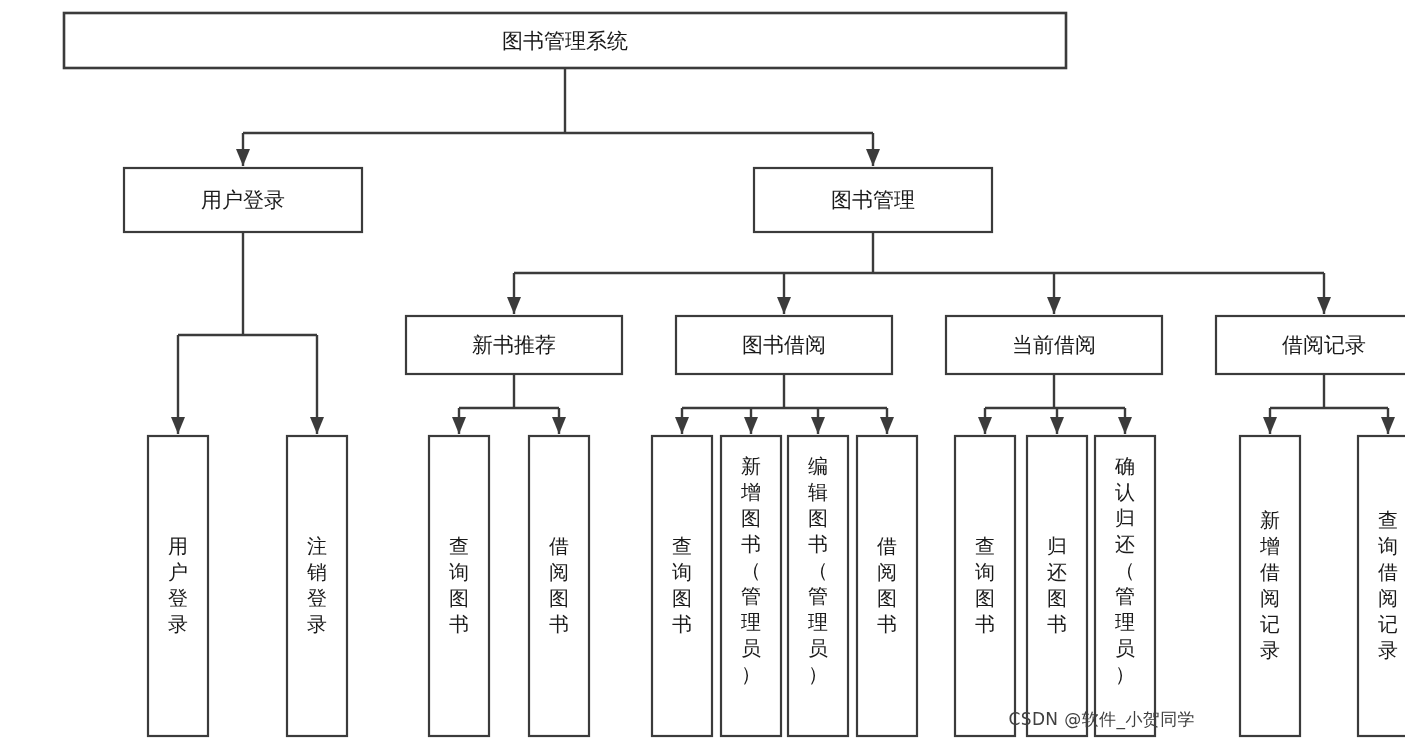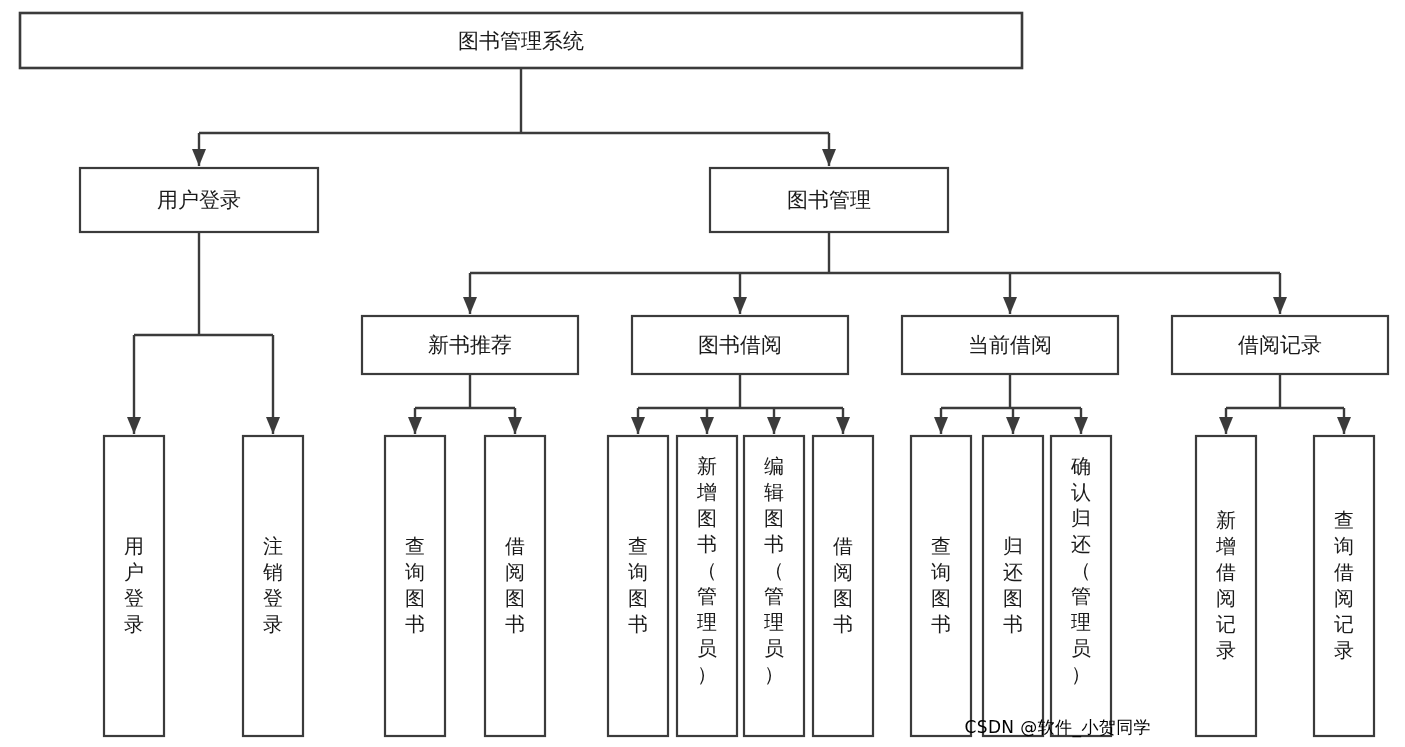--- a/index.html
+++ b/index.html
@@ -11,20 +11,21 @@
     width: 1405px;
     height: 747px;
     font-family: "DejaVu Sans", "Liberation Sans", sans-serif;
     overflow: hidden;
     position: relative;
   }
   #diagram-root {
     position: relative;
     width: 1159px;
     height: 747px;
+    margin-left: 44px;
   }
   svg.diagram {
     position: absolute;
     top: 0;
     left: 0;
     width: 1405px;
     height: 747px;
     display: block;
   }
   .node-box {
@@ -51,24 +52,24 @@
     font-size: 21px;
     text-anchor: middle;
     dominant-baseline: middle;
   }
   .node-label.vertical {
     font-size: 20px;
   }
   .watermark {
     position: absolute;
     right: 8px;
-    bottom: 8px;
+    bottom: 16px;
     font-family: "DejaVu Sans", "Liberation Sans", sans-serif;
     font-size: 17px;
-    color: #000000;
+    color: #404040;
     white-space: nowrap;
     letter-spacing: 0.4px;
     pointer-events: none;
   }
 </style>
 </head>
 <body>
 
 <div id="diagram-root">
   <svg class="diagram" viewBox="0 0 1405 747">

